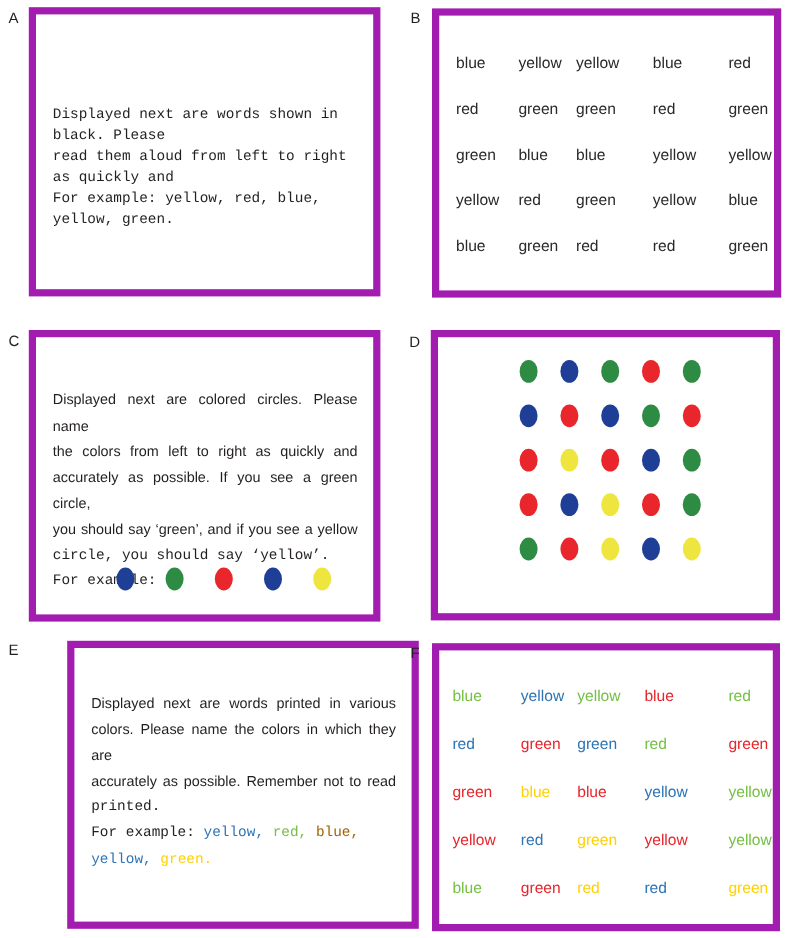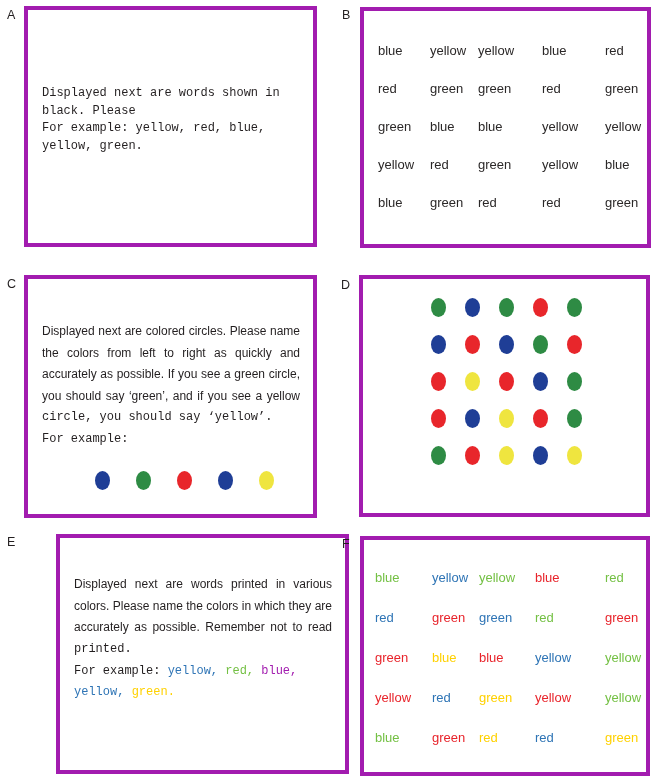--- a/index.html
+++ b/index.html
@@ -10,21 +10,21 @@
     position: relative;
     color: #231f20;
   }
   .panel-label {
     position: absolute;
     font-size: 12.5px;
     color: #231f20;
   }
   .box {
     position: absolute;
-    border: 4px solid #a21caf;
+    border: 6px solid #a21caf;
     background: #ffffff;
     box-sizing: border-box;
     overflow: hidden;
   }
   #box-a { left: 24px;  top: 6px;   width: 293px; height: 241px; }
   #box-b { left: 360px; top: 7px;   width: 291px; height: 241px; }
   #box-c { left: 24px;  top: 275px; width: 293px; height: 243px; }
   #box-d { left: 359px; top: 275px; width: 291px; height: 242px; }
   #box-e { left: 24px;  top: 534px; width: 293px; height: 240px; margin-left: 32px; }
   #box-f { left: 360px; top: 536px; width: 290px; height: 240px; }
@@ -84,20 +84,21 @@
   }
   .example-line { margin-top: 0.5px; }
 </style>
 </head>
 <body>
 
 <div class="panel-label" id="label-a">A</div>
 <div class="box" id="box-a">
   <div class="instr" id="text-a">
       <div class="pline">Displayed next are words shown in black. Please</div>
+      <div class="pline">read them aloud from left to right as quickly and</div>
       <div class="pline">For example: yellow, red, blue, yellow, green.</div>
     </div>
 </div>
 
 <div class="panel-label" id="label-b">B</div>
 <div class="box" id="box-b">
   <div class="word-grid" id="grid-b">
       <span class="word-cell">blue</span>
       <span class="word-cell">yellow</span>
       <span class="word-cell">yellow</span>
@@ -245,21 +246,21 @@
     </div>
 </div>
 
 <div class="panel-label" id="label-e">E</div>
 <div class="box" id="box-e">
   <div class="instr" id="text-e">
       <div class="jline">Displayed next are words printed in various</div>
       <div class="jline">colors. Please name the colors in which they are</div>
       <div class="jline">accurately as possible. Remember not to read</div>
       <div class="pline">printed.</div>
-      <div class="pline example-line"><span>For example:</span> <span style="color: rgb(46, 116, 181);">yellow,</span> <span style="color: rgb(116, 192, 68);">red,</span> <span style="color: #a21caf;">blue,</span> <span style="color: rgb(46, 116, 181);">yellow,</span> <span style="color: rgb(255, 209, 0);">green.</span></div>
+      <div class="pline example-line"><span>For example:</span> <span style="color: rgb(46, 116, 181);">yellow,</span> <span style="color: rgb(116, 192, 68);">red,</span> <span style="color: #a16207;">blue,</span> <span style="color: rgb(46, 116, 181);">yellow,</span> <span style="color: rgb(255, 209, 0);">green.</span></div>
     </div>
 </div>
 
 <div class="panel-label" id="label-f">F</div>
 <div class="box" id="box-f">
   <div class="word-grid" id="grid-f">
       <span class="word-cell" style="color: rgb(116, 192, 68);">blue</span>
       <span class="word-cell" style="color: rgb(46, 116, 181);">yellow</span>
       <span class="word-cell" style="color: rgb(116, 192, 68);">yellow</span>
       <span class="word-cell" style="color: rgb(232, 36, 43);">blue</span>

